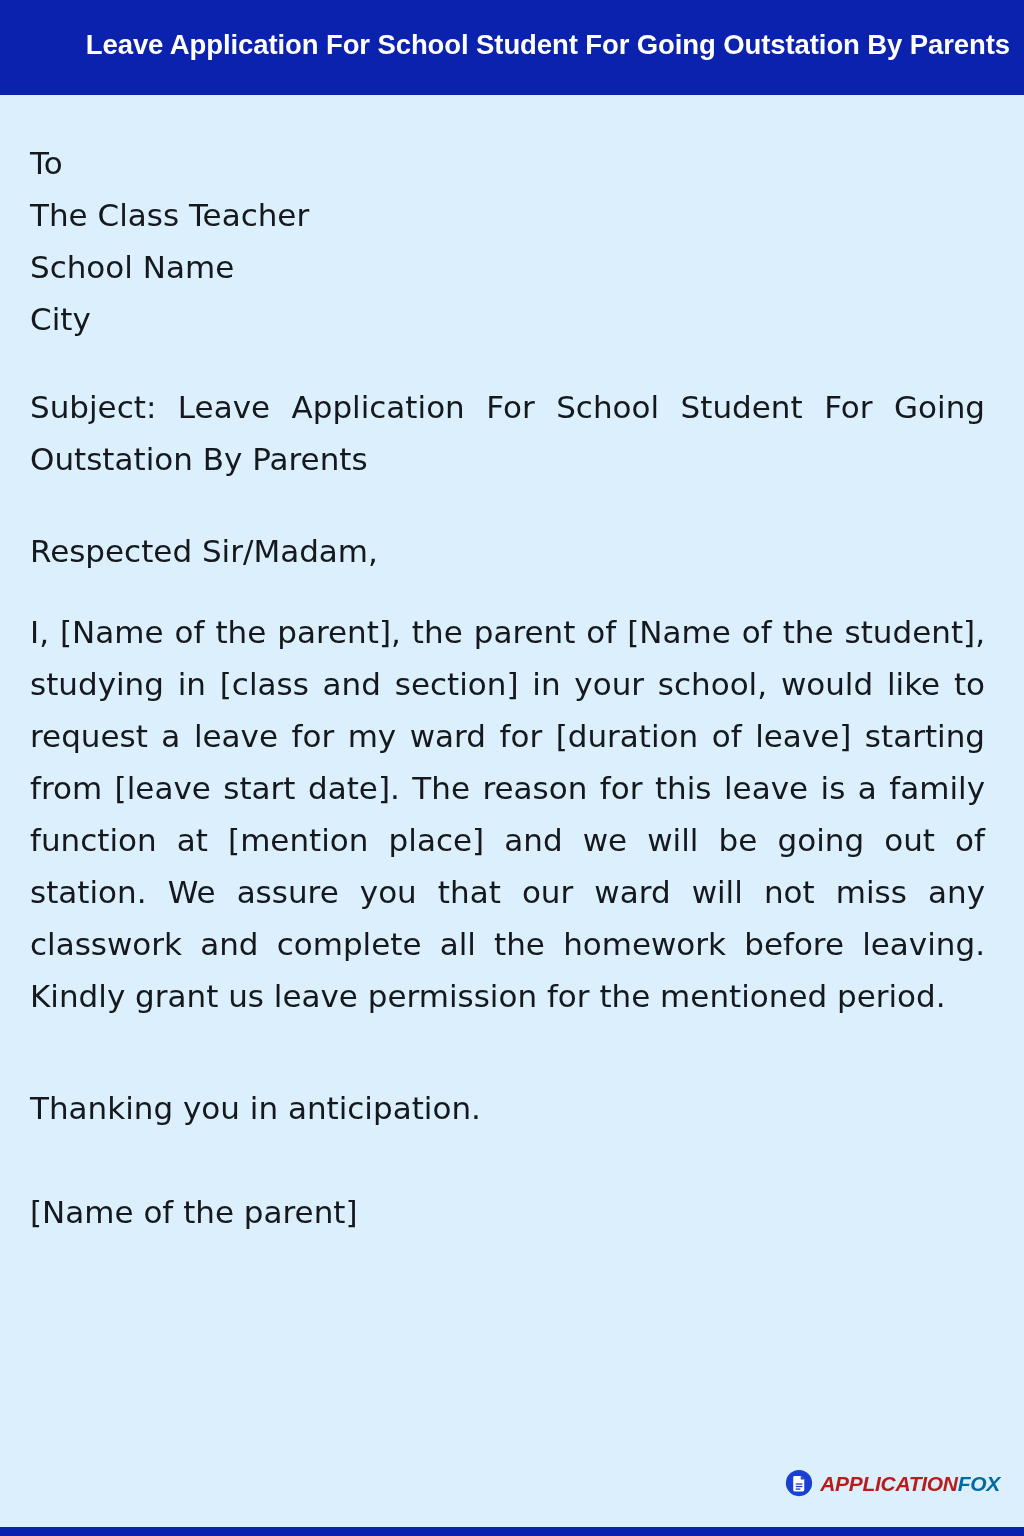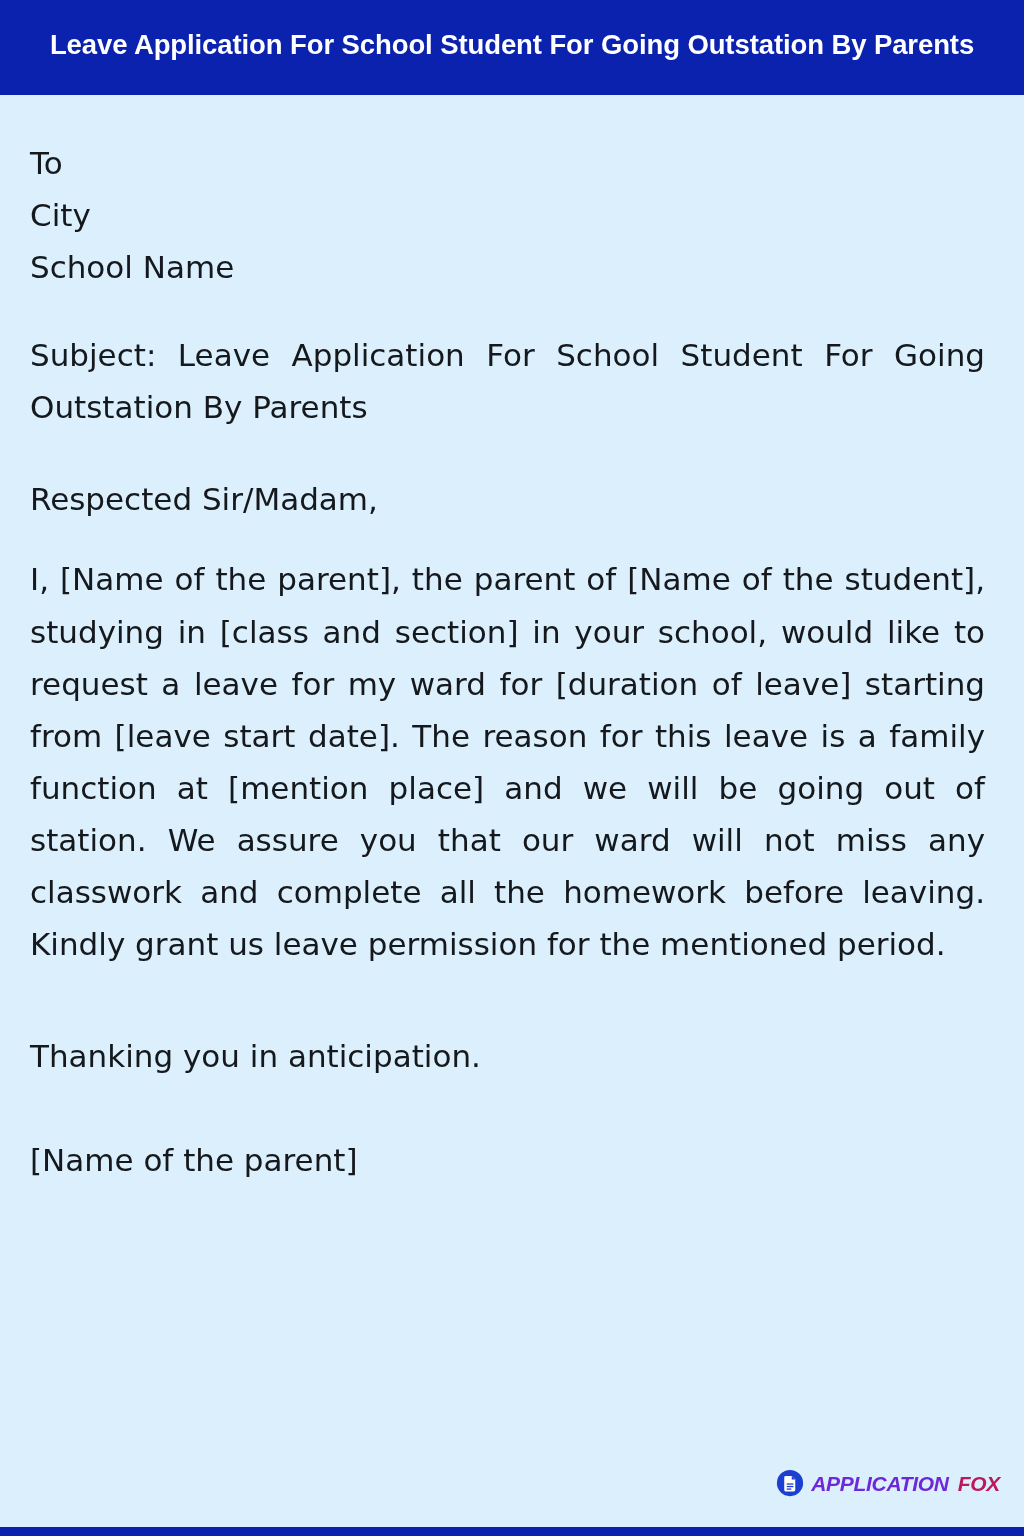--- a/index.html
+++ b/index.html
@@ -25,21 +25,21 @@
     flex-direction: column;
   }
 
   
   .header-banner {
     background: #0a22ad;
     width: 100%;
     min-height: 95px;
     display: flex;
     align-items: center;
-    justify-content: center;
+    justify-content: flex-end;
     box-sizing: border-box;
     padding: 6px 14px 10px 14px;
   }
   .header-title {
     color: #ffffff;
     font-family: "Liberation Sans", sans-serif;
     font-weight: bold;
     font-size: 27.5px;
     line-height: 1.32;
     text-align: center;
@@ -124,22 +124,22 @@
   }
   .logo-wordmark {
     font-family: "Liberation Sans", sans-serif;
     font-style: italic;
     font-weight: bold;
     font-size: 21px;
     letter-spacing: -0.3px;
     line-height: 1;
     white-space: nowrap;
   }
-  .logo-part-a { color: #6d28d9; }
-  .logo-part-b { color: #be185d; margin-left: 9px; }
+  .logo-part-a { color: #b91c1c; }
+  .logo-part-b { color: #0369a1; }
 
   
   .bottom-bar {
     width: 100%;
     height: 9px;
     background: #0a22ad;
     flex: 0 0 9px;
   }
 </style>
 </head>
@@ -148,22 +148,23 @@
 <div class="page">
 
   <div class="header-banner">
     <h1 class="header-title">Leave Application For School Student For Going Outstation By Parents</h1>
   </div>
 
   <div class="letter-body">
 
     <div class="addr-block">
       <span class="addr-line">To</span>
+      <span class="addr-line">The Class Teacher</span>
+      <span class="addr-line">School Name</span>
       <span class="addr-line">City</span>
-      <span class="addr-line">School Name</span>
     </div>
 
     <p class="subject-line">Subject: Leave Application For School Student For Going Outstation By Parents</p>
 
     <p class="salutation">Respected Sir/Madam,</p>
 
     <p class="main-para">I, [Name of the parent], the parent of [Name of the student], studying in [class and section] in your school, would like to request a leave for my ward for [duration of leave] starting from [leave start date]. The reason for this leave is a family function at [mention place] and we will be going out of station. We assure you that our ward will not miss any classwork and complete all the homework before leaving. Kindly grant us leave permission for the mentioned period.</p>
 
     <p class="thanks-line">Thanking you in anticipation.</p>
 

